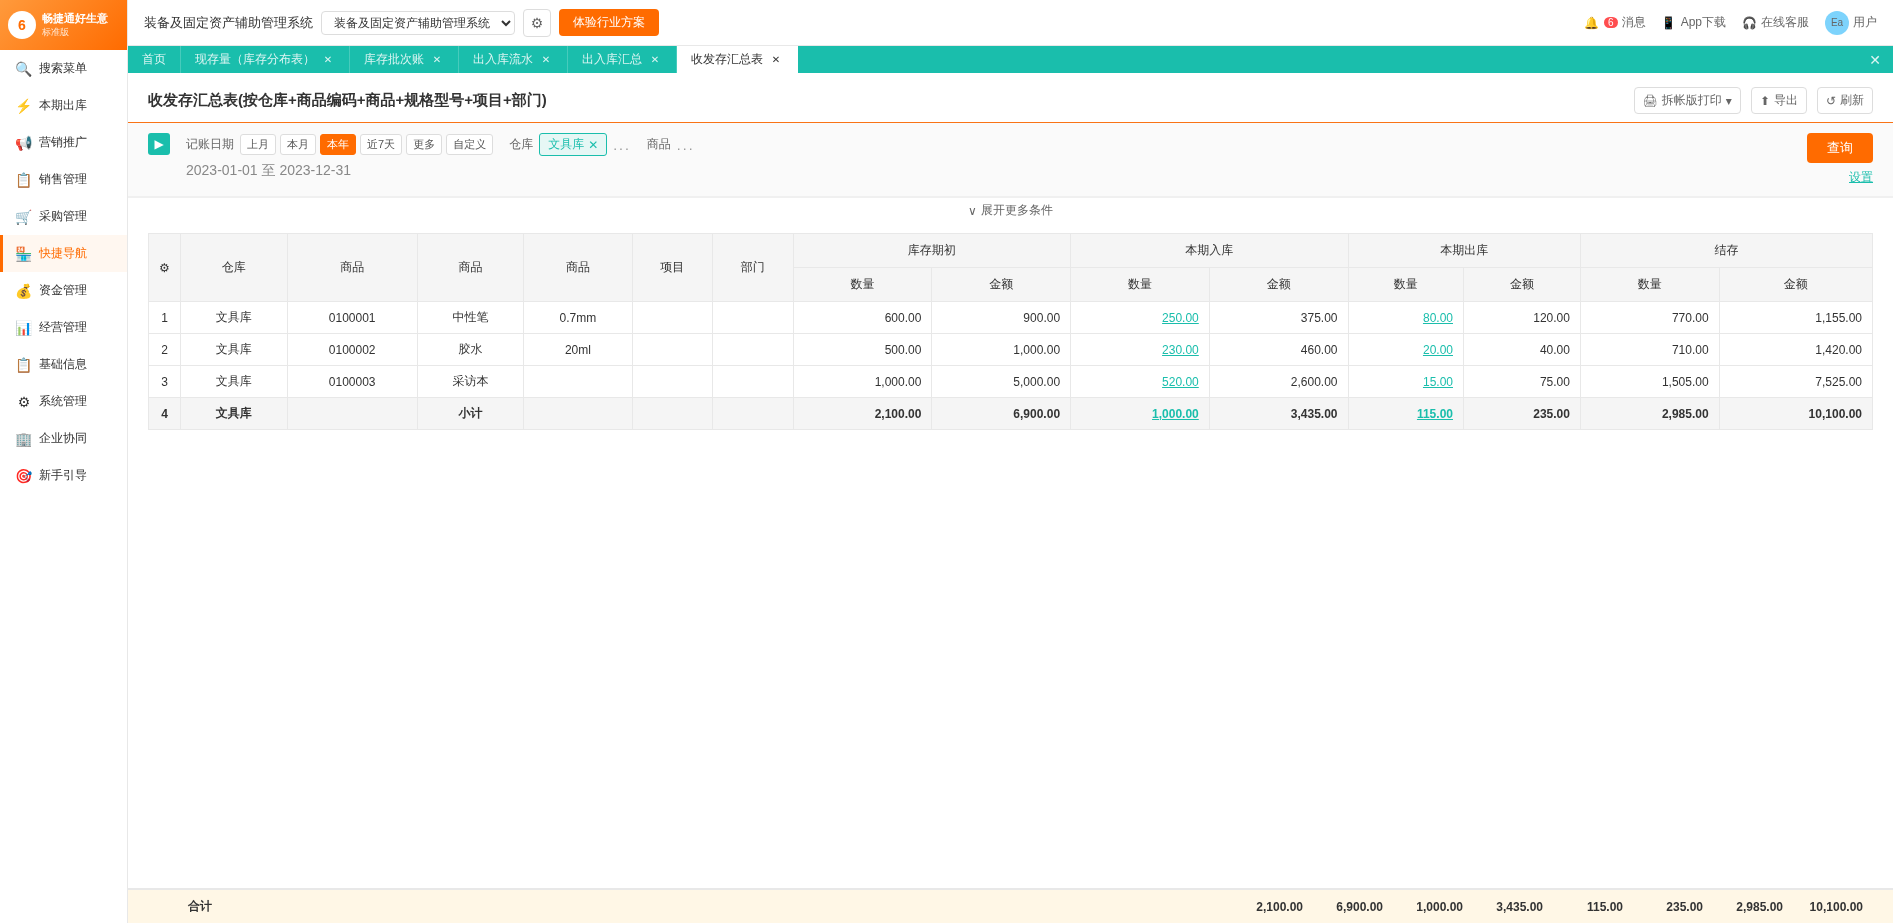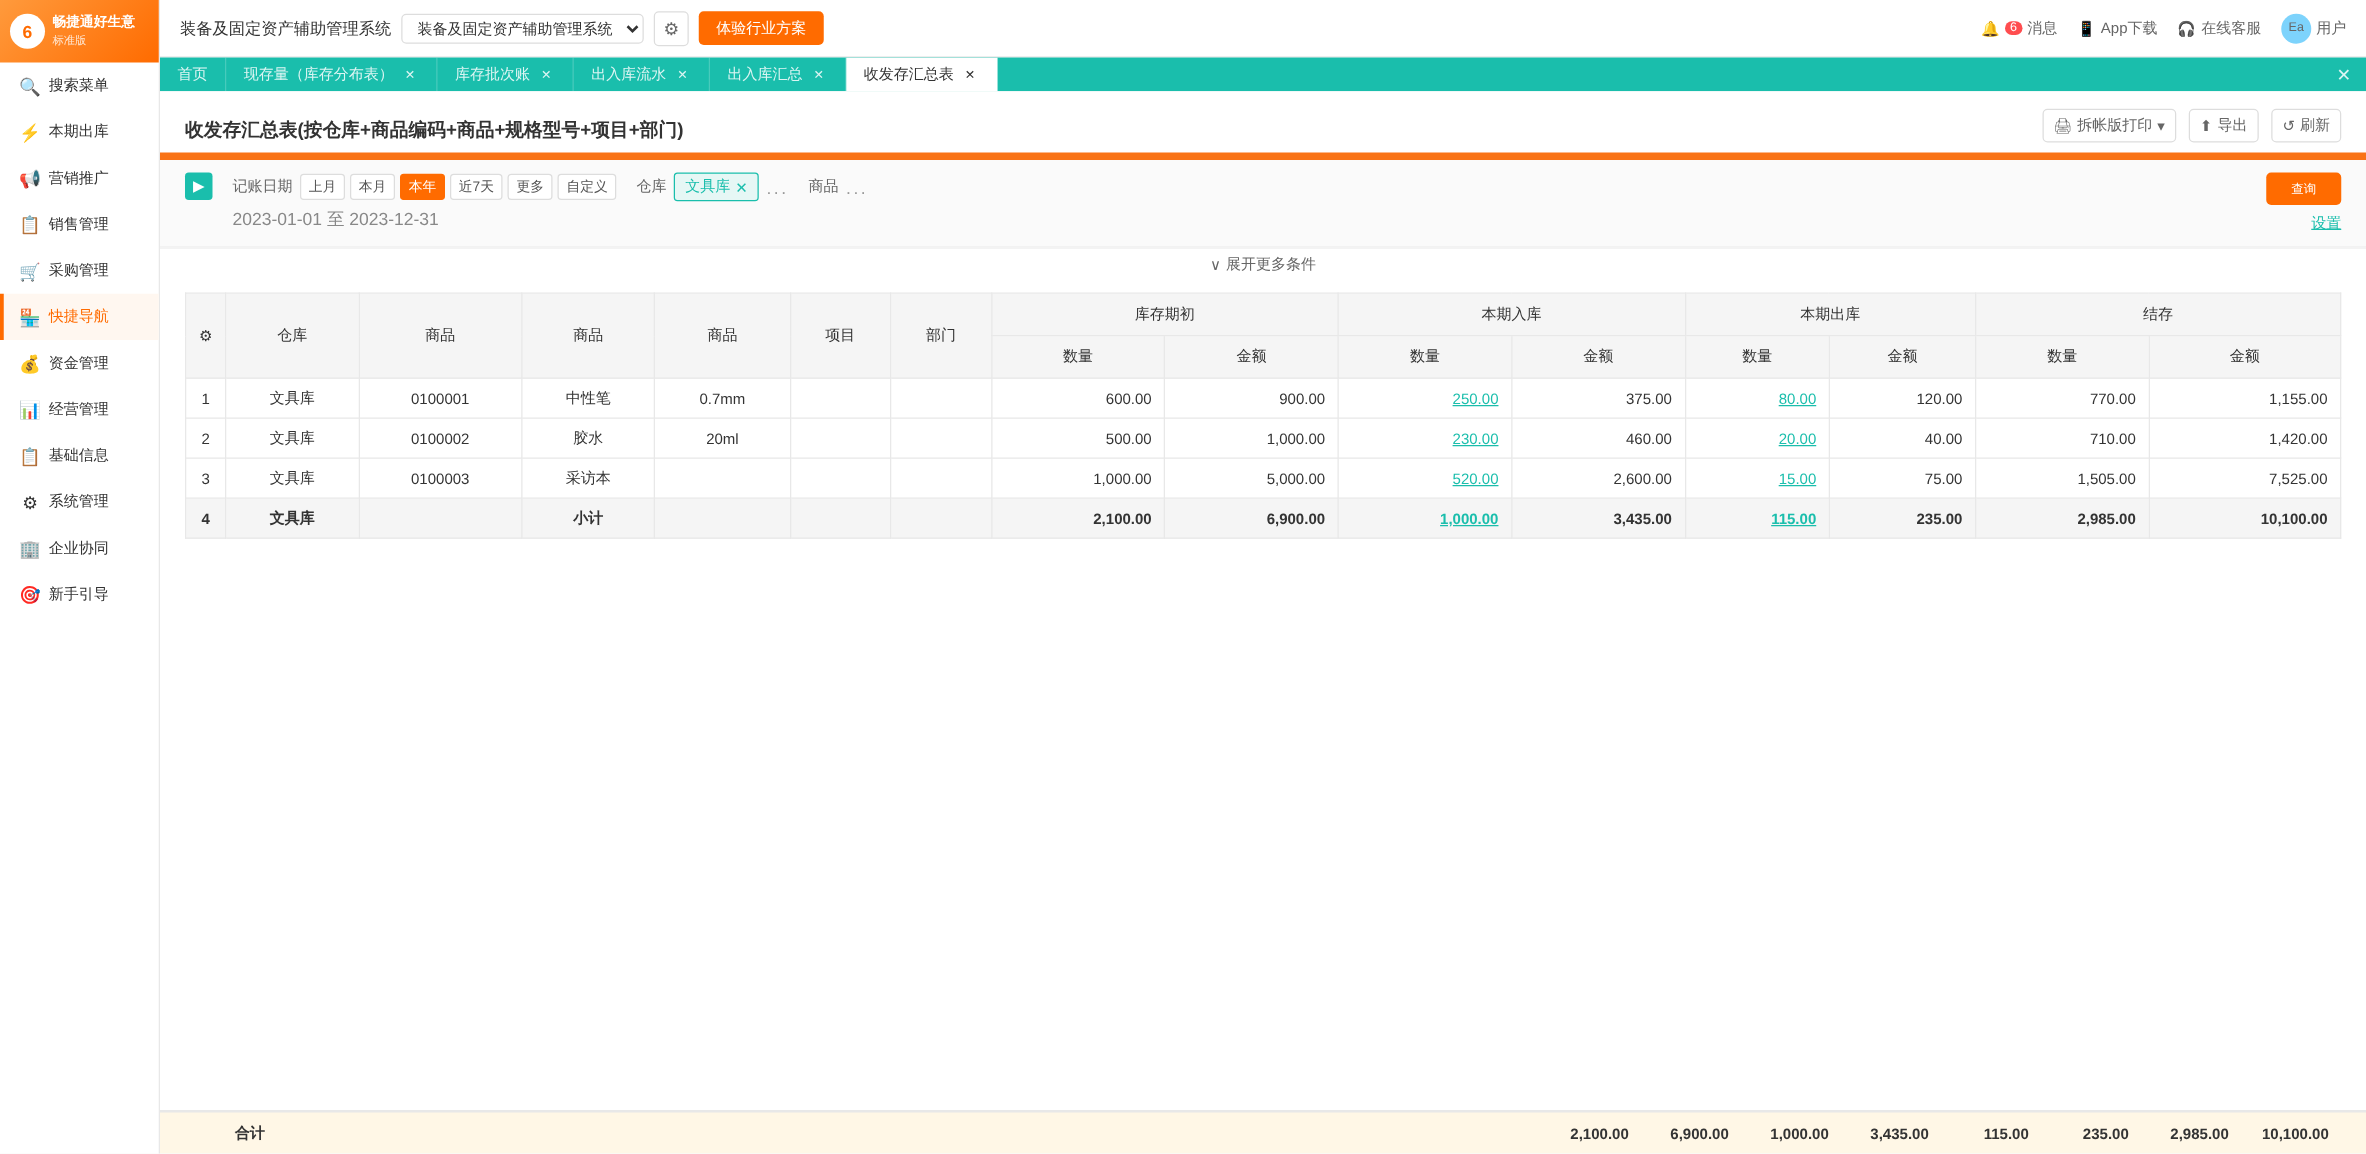--- a/index.html
+++ b/index.html
@@ -177,23 +177,23 @@
       background: #fff;
       overflow-y: auto;
       display: flex;
       flex-direction: column;
     }
 
     
     .page-header {
       padding: 14px 20px 8px 20px;
       display: flex;
-      align-items: flex-end;
+      align-items: center;
       justify-content: space-between;
-      border-bottom: 6px solid #f97316;
+      border-bottom: 1px solid #f97316;
     }
     .page-title { font-size: 15px; font-weight: 600; color: #333; }
     .page-actions {
       display: flex;
       align-items: center;
       gap: 10px;
     }
     .action-btn {
       display: flex;
       align-items: center;
@@ -313,21 +313,21 @@
       font-size: 12px;
       font-weight: bold;
       color: #333;
     }
     .query-btn {
       background: #ff6b00;
       color: #fff;
       border: none;
       border-radius: 4px;
       padding: 6px 20px;
-      font-size: 10px;
+      font-size: 13px;
       cursor: pointer;
       font-family: inherit;
     }
     .settings-link {
       color: #1abeac;
       font-size: 12px;
       cursor: pointer;
       text-decoration: underline;
     }
   </style>

